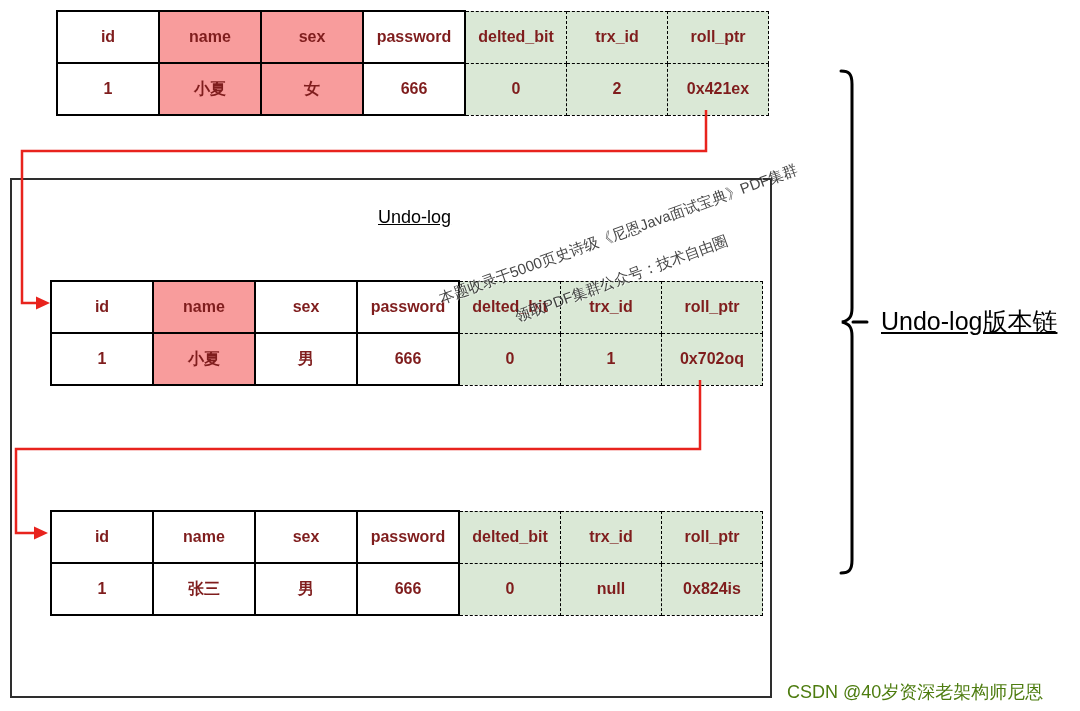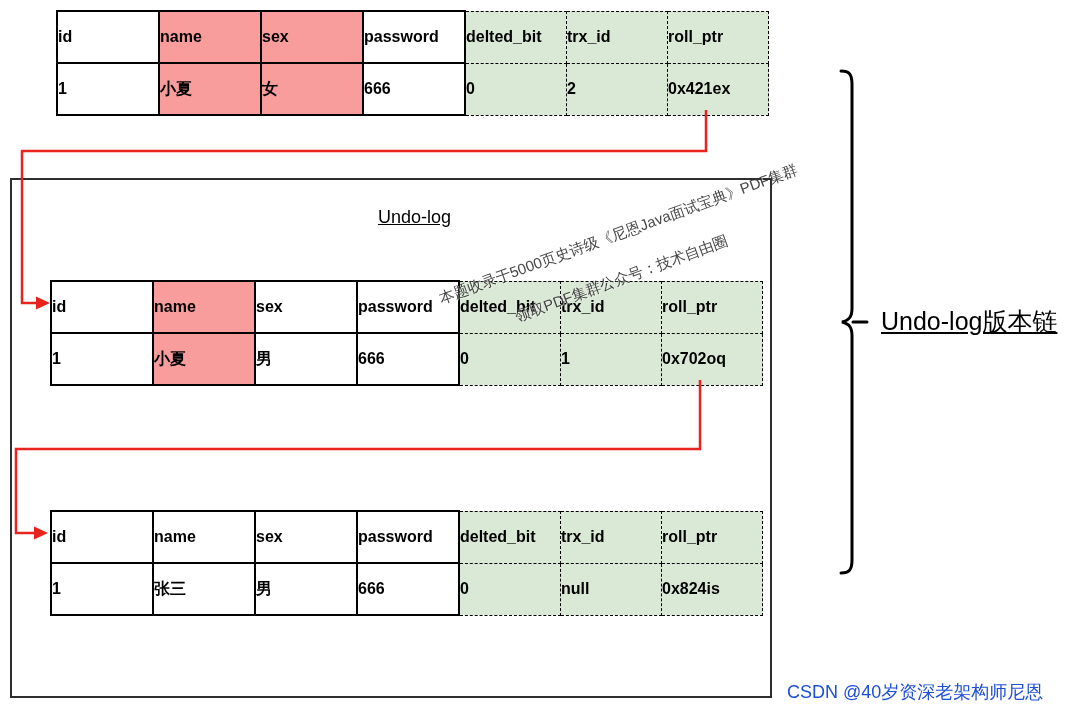--- a/index.html
+++ b/index.html
@@ -14,22 +14,22 @@
     width:1080px;height:711px;
     background:#ffffff;
     overflow:hidden;
     font-family:"Liberation Sans", sans-serif;
   }
   .dtable{position:absolute;}
   .dtable table{border-collapse:collapse;}
   .dtable td{
     width:100px;height:50px;
     min-width:100px;
-    vertical-align:middle;
-    font-weight:bold;font-size:16px;color:#000000;
+    text-align:center;vertical-align:middle;
+    font-weight:bold;font-size:16px;color:#7f1d1d;
     background:#ffffff;
     padding:0;
   }
   td.solid{border:2px solid var(--ink);}
   td.dashed{border:1.5px dashed var(--ink);background:var(--green);}
   td.pink{background:var(--pink);}
   #undo-box{
     position:absolute;left:10px;top:178px;
     width:762px;height:520px;
     border:2px solid #2e2e2e;
@@ -55,21 +55,21 @@
     font-size:15px;
     transform:rotate(-20deg);
     transform-origin:0 50%;
     z-index:30;
     text-shadow:1px 1px 0 rgba(255,255,255,0.55);
   }
   #wm-line1{left:440px;top:290px;}
   #wm-line2{left:516px;top:308px;}
   #wm-csdn{
     position:absolute;left:787px;top:680px;
-    font-size:18px;color:#1d4ed8;
+    font-size:18px;color:#4d7c0f;
     white-space:nowrap;z-index:30;
   }
   #overlay-svg{
     position:absolute;left:0;top:0;z-index:20;
     pointer-events:none;
   }
   .layer-tables{position:relative;z-index:10;}
 </style>
 </head>
 <body>

